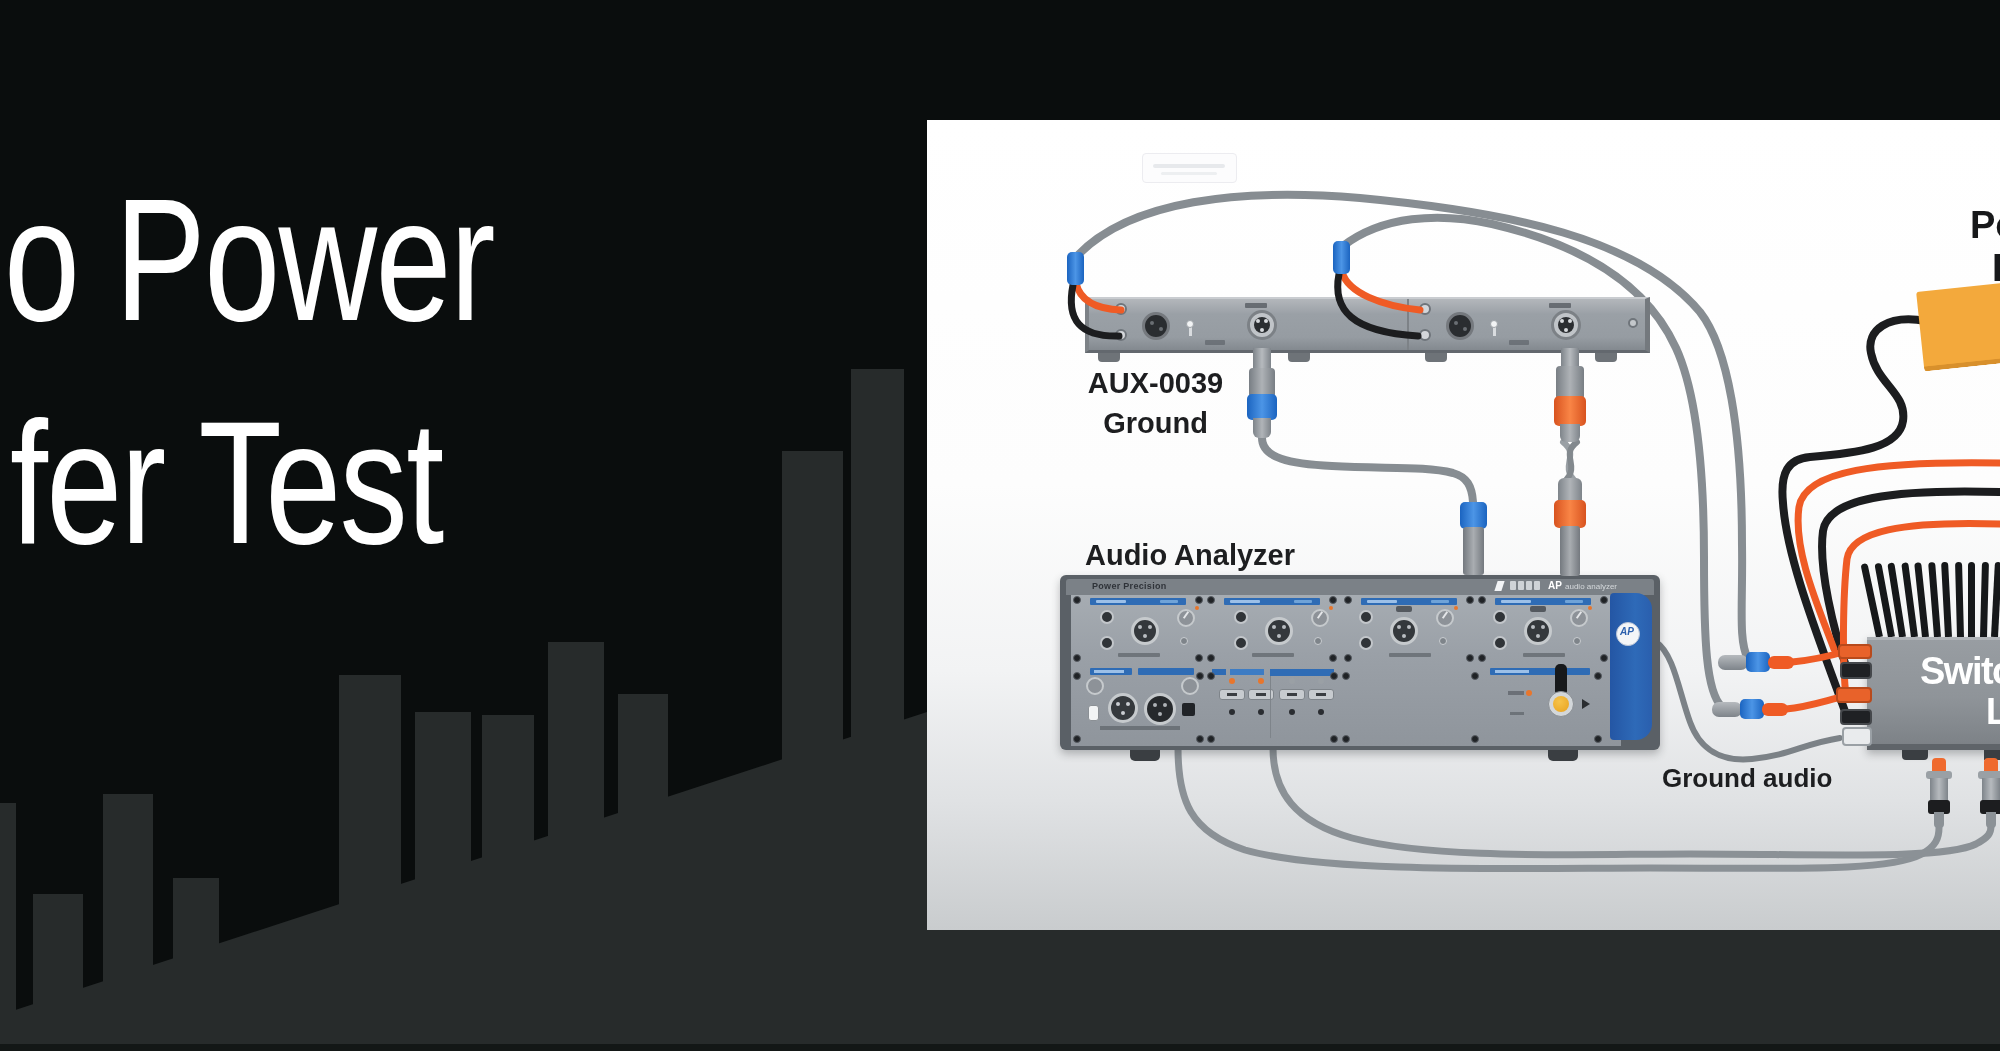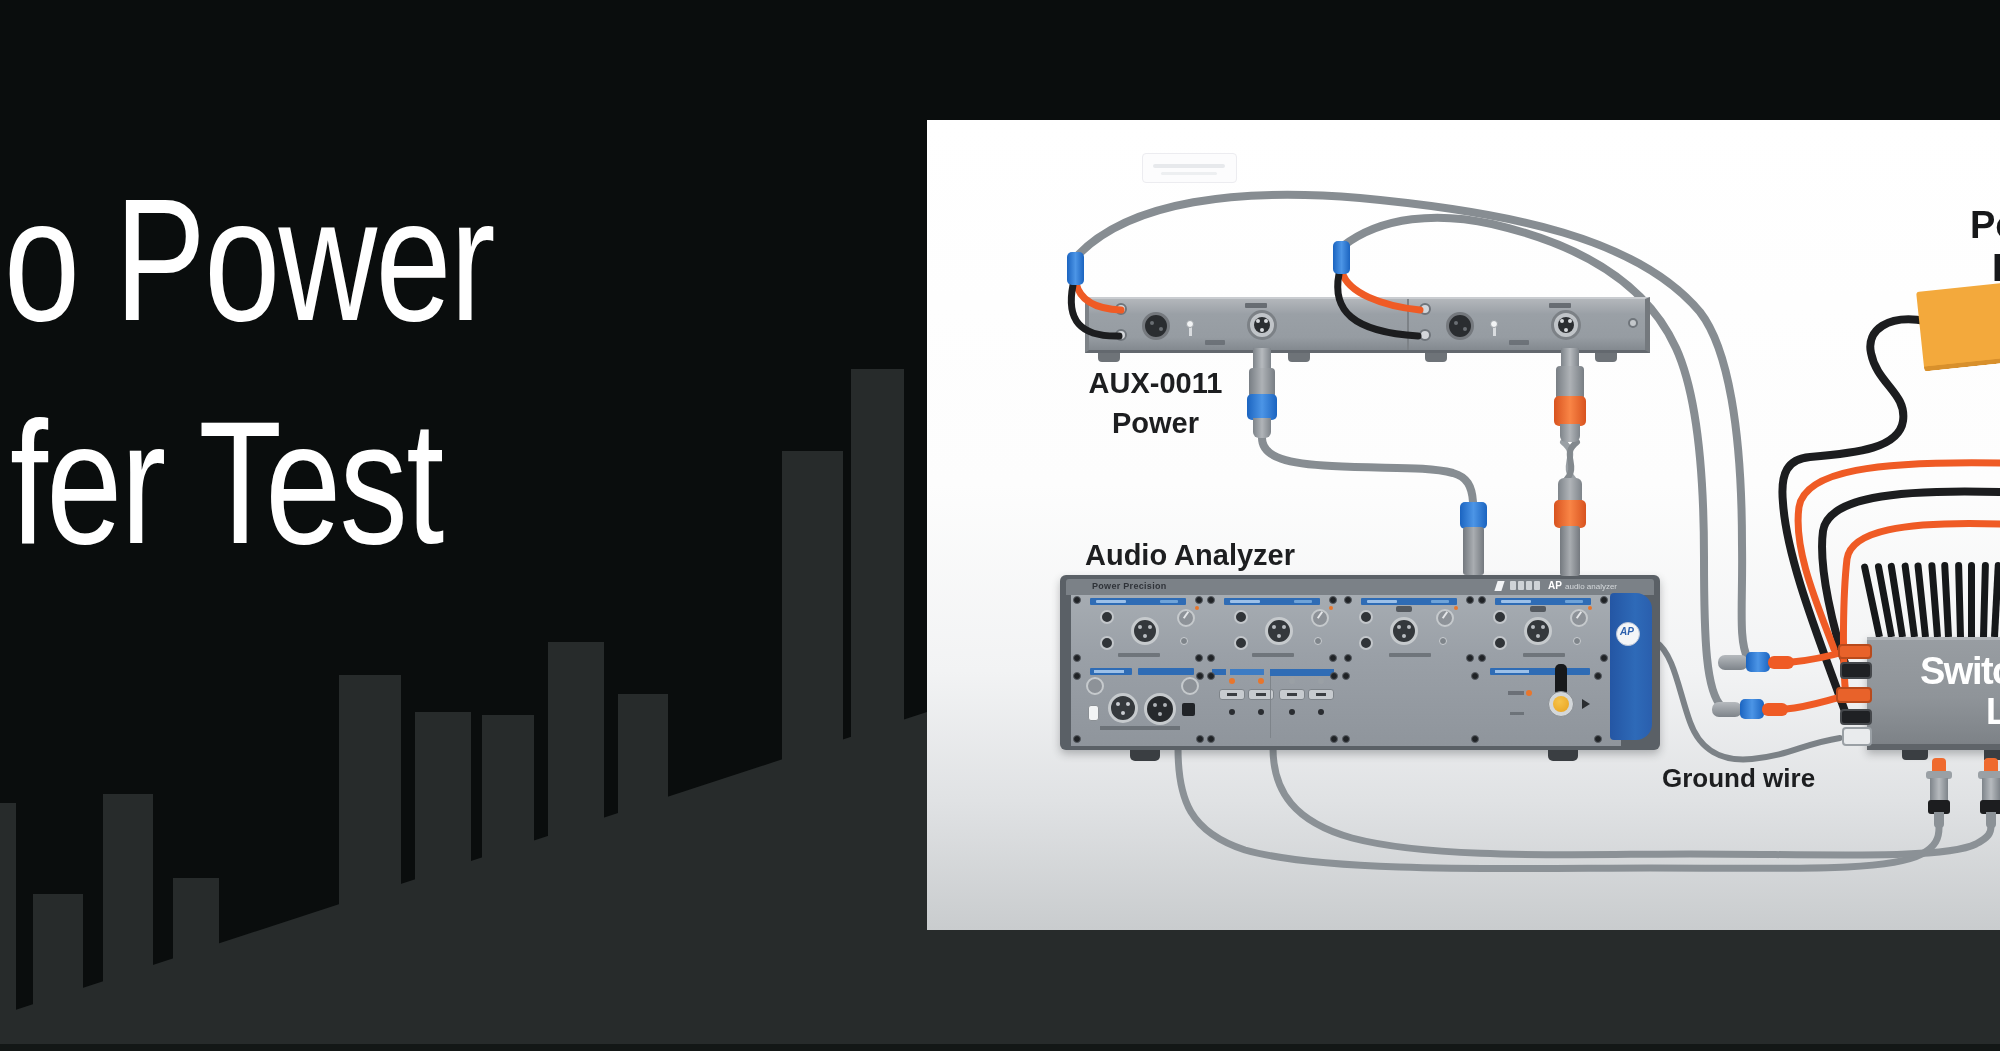--- a/index.html
+++ b/index.html
@@ -318,23 +318,23 @@
       <div style="position: absolute; left: 1980px; top: 800px; width: 22px; height: 14px; background: rgb(28, 29, 31); border-radius: 3px;"></div>
       <div style="position: absolute; left: 1986px; top: 812px; width: 10px; height: 16px; background: rgb(139, 145, 150); border-radius: 0px 0px 4px 4px;"></div>
       <div style="position: absolute; left: 1838px; top: 644px; width: 34px; height: 15px; background: rgb(232, 98, 42); border: 2px solid rgb(184, 74, 28); border-radius: 4px;"></div>
       <div style="position: absolute; left: 1840px; top: 662px; width: 32px; height: 17px; background: rgb(31, 33, 36); border: 2px solid rgb(69, 72, 76); border-radius: 4px;"></div>
       <div style="position: absolute; left: 1836px; top: 687px; width: 36px; height: 16px; background: rgb(232, 98, 42); border: 2px solid rgb(184, 74, 28); border-radius: 4px;"></div>
       <div style="position: absolute; left: 1840px; top: 709px; width: 32px; height: 16px; background: rgb(31, 33, 36); border: 2px solid rgb(69, 72, 76); border-radius: 4px;"></div>
       <div style="position: absolute; left: 1842px; top: 727px; width: 30px; height: 19px; background: rgb(233, 235, 237); border: 2px solid rgb(154, 160, 165); border-radius: 4px;"></div>
     </div>
   <div id="labels">
       <div style="position: absolute; left: 1058px; top: 363px; width: 195px; text-align: center; color: rgb(29, 30, 32); font-weight: 700; font-size: 29px; line-height: 40px;">
-        <div>AUX-0011</div>
-        <div>Power</div>
+        <div>AUX-0039</div>
+        <div>Ground</div>
       </div>
       <div style="position: absolute; left: 1085px; top: 539px; font-size: 29px; font-weight: 700; color: rgb(29, 30, 32); white-space: nowrap;">Audio Analyzer</div>
-      <div style="position: absolute; left: 1662px; top: 763px; font-size: 26px; font-weight: 700; color: rgb(29, 30, 32); white-space: nowrap;">Ground wire</div>
+      <div style="position: absolute; left: 1662px; top: 763px; font-size: 26px; font-weight: 700; color: rgb(29, 30, 32); white-space: nowrap;">Ground audio</div>
       <div style="position: absolute; left: 1920px; top: 650px; font-size: 38px; font-weight: 700; color: rgb(255, 255, 255); letter-spacing: -1.5px; white-space: nowrap;">Switc</div>
       <div style="position: absolute; left: 1986px; top: 691px; font-size: 36px; font-weight: 700; color: rgb(255, 255, 255); white-space: nowrap;">L</div>
       <div style="position: absolute; left: 1970px; top: 204px; font-size: 38px; font-weight: 700; color: rgb(23, 24, 26); white-space: nowrap;">Po</div>
       <div style="position: absolute; left: 1992px; top: 247px; font-size: 38px; font-weight: 700; color: rgb(23, 24, 26); white-space: nowrap;">L</div>
     </div>
 </div>
 
 </body></html>

